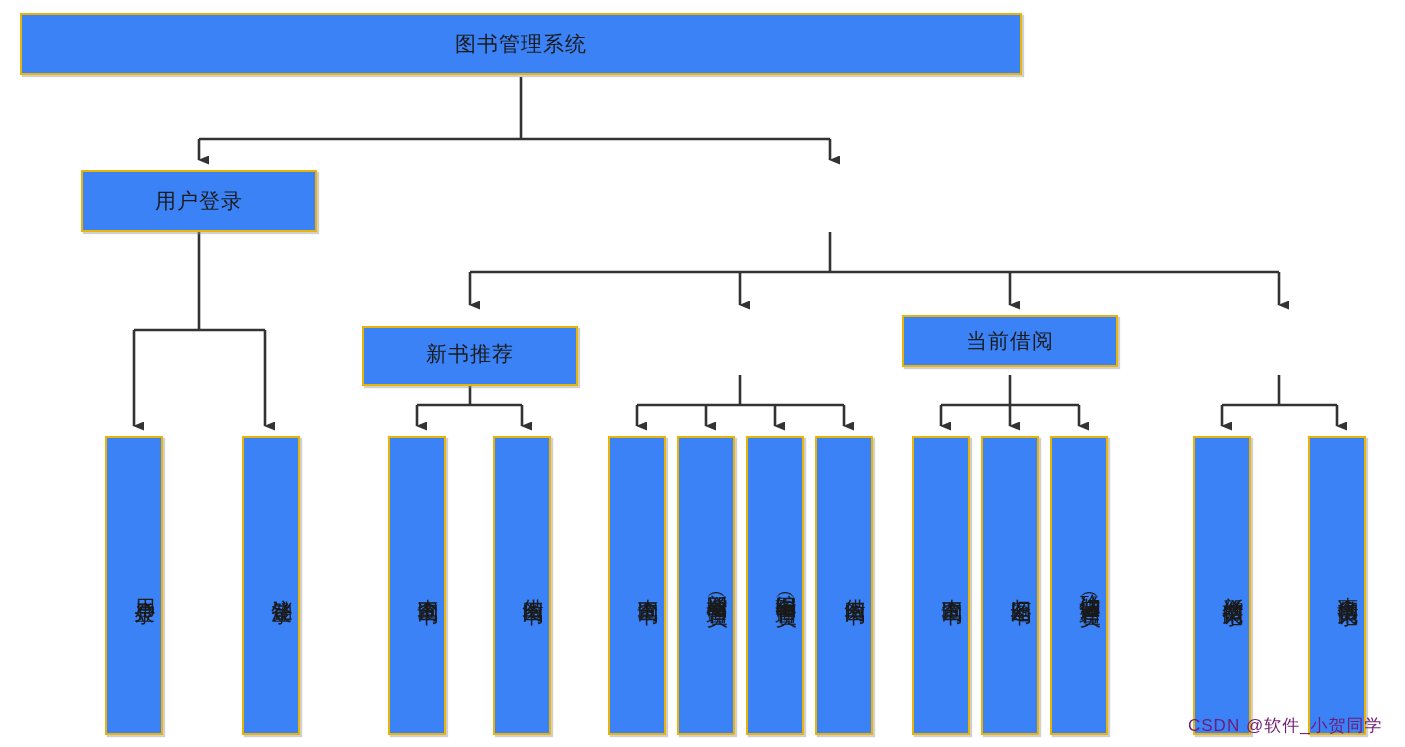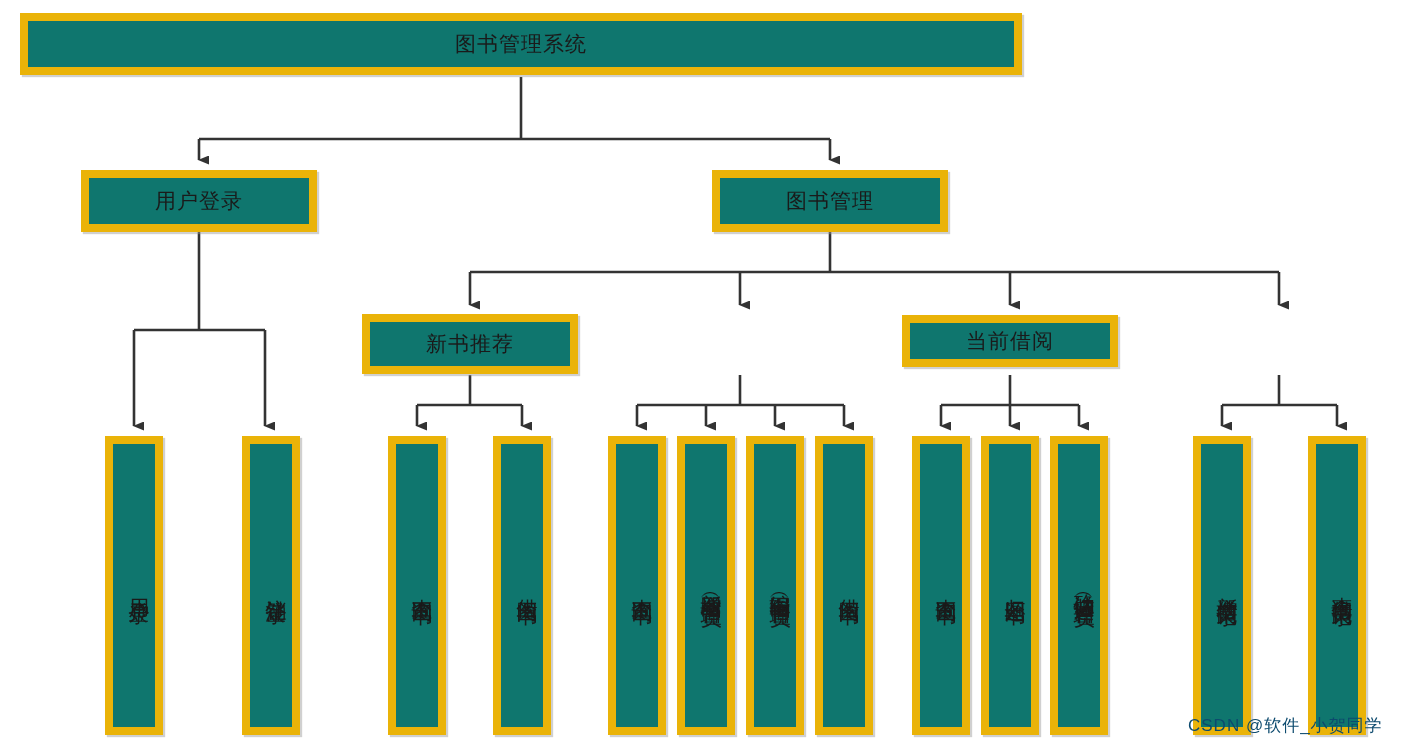--- a/index.html
+++ b/index.html
@@ -22,22 +22,22 @@
     position: absolute;
     left: 0;
     top: 0;
     width: 1405px;
     height: 747px;
     pointer-events: none;
   }
   .node {
     position: absolute;
     box-sizing: border-box;
-    background: #0f766e;
-    border: 8px solid #eab308;
+    background: #3b82f6;
+    border: 2px solid #eab308;
     box-shadow: 2px 2px 1px rgba(150,150,150,0.45);
     display: flex;
     align-items: center;
     justify-content: center;
     color: #1a1a1a;
     z-index: 3;
   }
   .node.horiz {
     font-size: 21px;
     line-height: 1.25;
@@ -58,21 +58,21 @@
   .node.vert .vlabel {
     writing-mode: vertical-rl;
     text-orientation: upright;
     display: block;
   }
   .watermark {
     position: absolute;
     left: 1188px;
     top: 714px;
     font-size: 17px;
-    color: #0c4a6e;
+    color: #701a75;
     letter-spacing: 1px;
     white-space: nowrap;
     z-index: 6;
     font-family: "Liberation Sans", "DejaVu Sans", sans-serif;
   }
 </style>
 </head>
 <body>
 
 <div id="canvas">
@@ -127,25 +127,22 @@
     </g>
   </svg>
 
   <div class="node horiz" style="left:20px; top:13px; width:1002px; height:62px;">
     <span>图书管理系统</span>
   </div>
 
   <div class="node horiz" style="left:81px; top:170px; width:236px; height:62px;">
     <span>用户登录</span>
   </div>
-  <div class="node horiz" style="left:712px; top:170px; width:236px; height:62px;">
-    <span>图书管理</span>
-  </div>
 
-  <div class="node horiz" style="left:362px; top:314px; width:216px; height:60px;">
+  <div class="node horiz" style="left:362px; top:326px; width:216px; height:60px;font-family:Liberation Mono, monospace;">
     <span>新书推荐</span>
   </div>
   <div class="node horiz" style="left:902px; top:315px; width:216px; height:52px;">
     <span>当前借阅</span>
   </div>
 
   <div class="node vert" style="left:105px; top:436px; width:58px; height:299px;">
     <span class="vlabel">用户登录</span>
   </div>
   <div class="node vert" style="left:242px; top:436px; width:58px; height:299px;">

